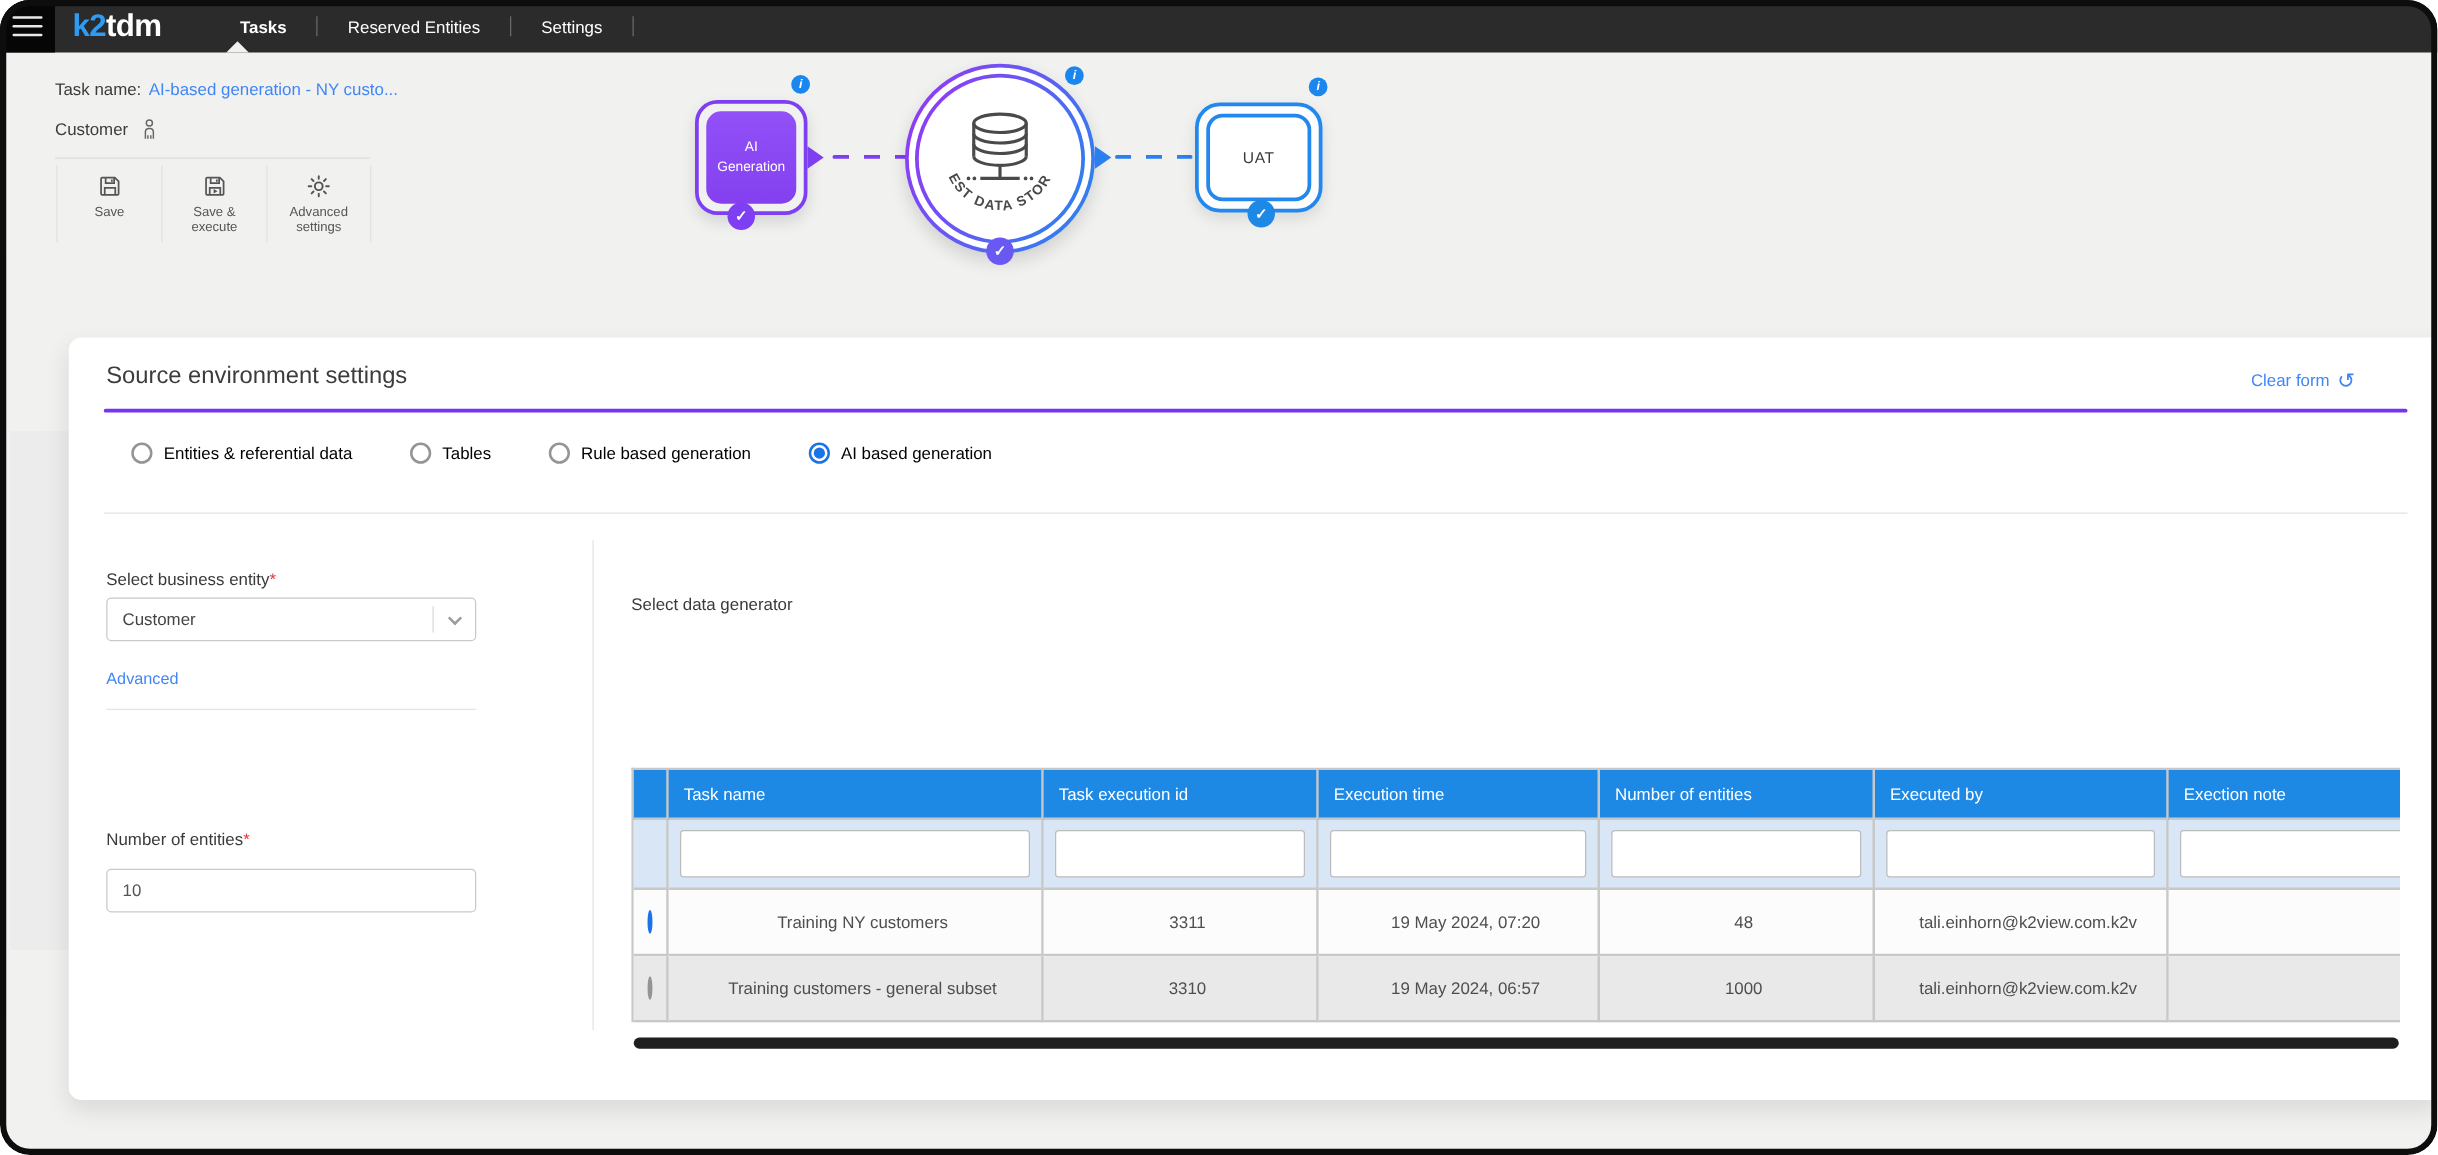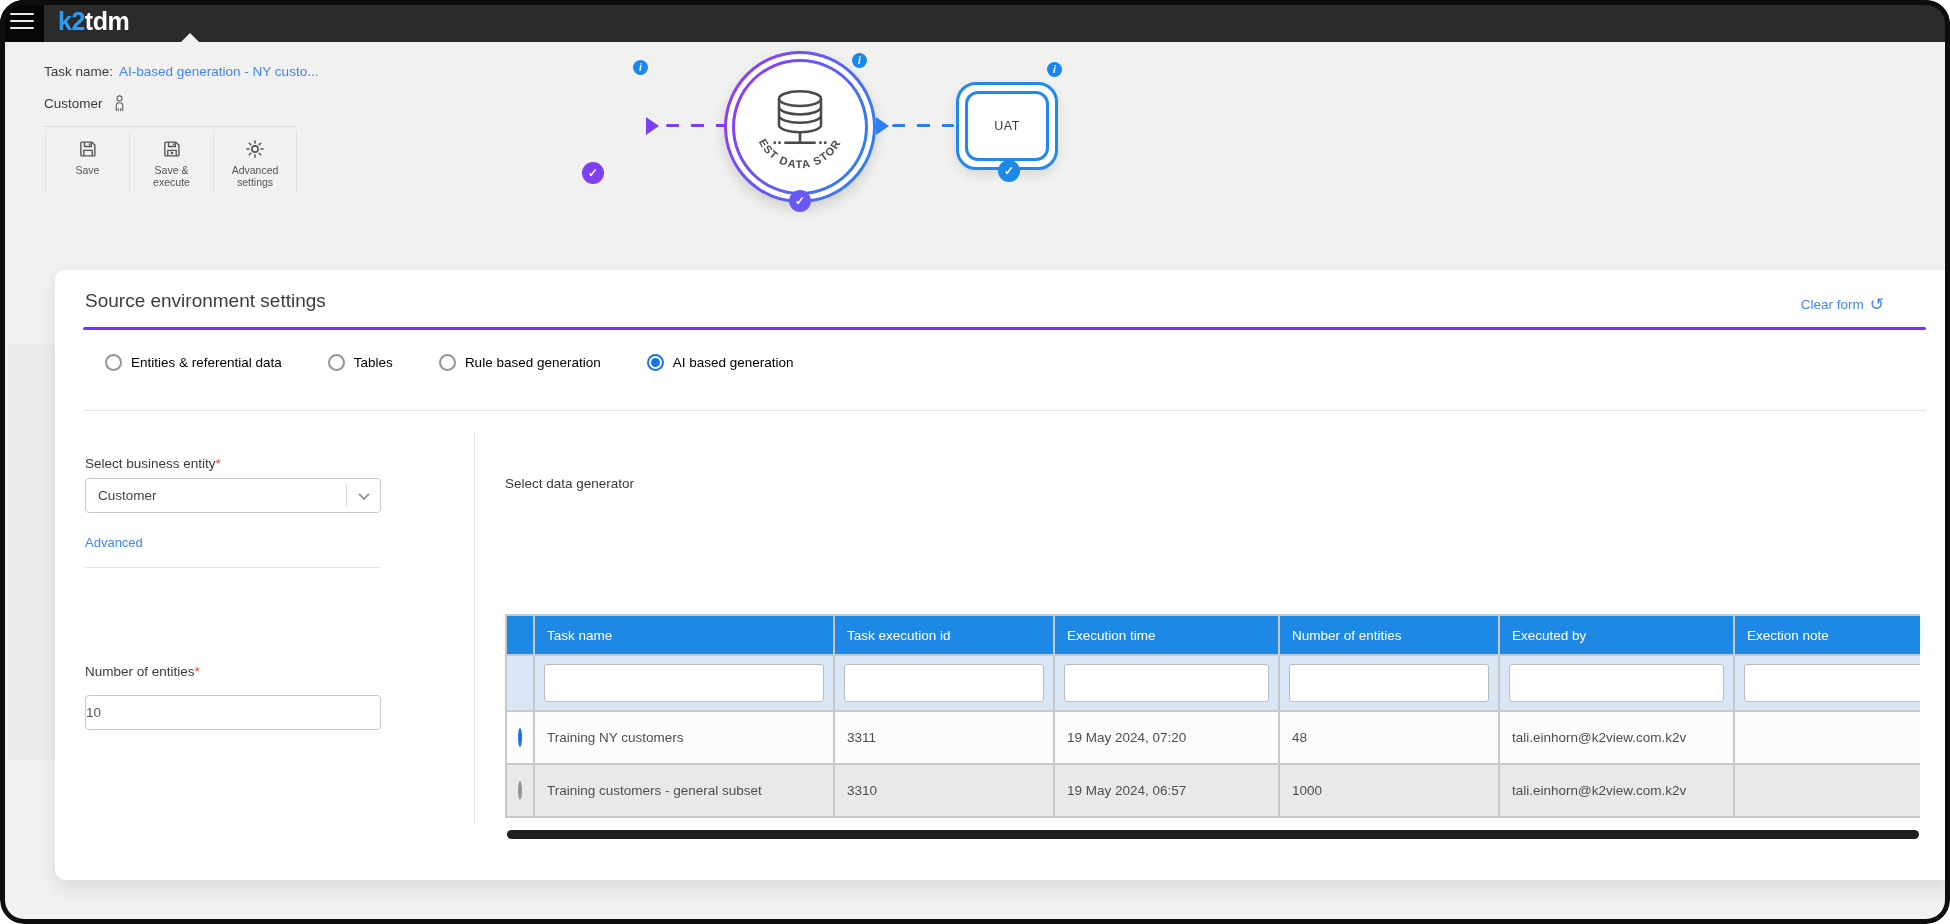--- a/index.html
+++ b/index.html
@@ -72,36 +72,36 @@
   .divider-v { position:absolute; left:419px; top:162px; width:1px; height:392px; background:#e4e4e4; }
 
   .flabel { position:absolute; font-size:13.5px; color:#3a3a3a; }
   .req { color:#e53935; }
   .selectbox { position:absolute; left:30px; top:208px; width:296px; height:35px; border:1px solid #c9c9c9; border-radius:4px; background:#fff; display:flex; align-items:center; cursor:pointer; }
   .selectbox .val { flex:1; padding-left:12px; font-size:13.5px; color:#444; }
   .selectbox .chev-wrap { width:34px; height:21px; border-left:1px solid #d9d9d9; display:flex; align-items:center; justify-content:center; }
   .chev { width:8px; height:8px; border-right:2px solid #9c9c9c; border-bottom:2px solid #9c9c9c; transform:rotate(45deg) translate(-1px,-1px); }
   .link { position:absolute; font-size:13px; color:#4186f5; cursor:pointer; }
   .source-options { position:absolute; left:30px; top:316px; display:flex; flex-direction:column; gap:13px; }
-  .textinput { position:absolute; left:30px; top:425px; width:296px; height:35px; border:1px solid #c9c9c9; border-radius:4px; font-size:13.5px; color:#555; font-family:"Liberation Sans",sans-serif; }
+  .textinput { position:absolute; left:30px; top:425px; width:296px; height:35px; border:1px solid #c9c9c9; border-radius:4px; font-size:13.5px; color:#555; padding-left:12px; font-family:"Liberation Sans",sans-serif; }
 
   .gen-label { position:absolute; left:450px; top:206px; font-size:13.5px; color:#3a3a3a; }
   .date-row { position:absolute; left:450px; top:246px; display:flex; align-items:center; }
   .date-row .dlabel { font-size:13.5px; color:#3a3a3a; }
   .calbtn { width:35px; height:35px; border:1px solid #c9c9c9; border-radius:4px; background:#fff; display:flex; align-items:center; justify-content:center; cursor:pointer; }
   .datebox { height:35px; border:1px solid #c9c9c9; border-radius:4px; background:#fff; font-size:13px; color:#555; text-align:center; font-family:"Liberation Sans",sans-serif; }
 
   
   .table-wrap { position:absolute; left:450px; top:344px; width:1415px; overflow:hidden; }
   table.exec { border-collapse:separate; border-spacing:0; table-layout:fixed; width:1458px; border-left:2px solid #c8c8c8; border-top:2px solid #c8c8c8; }
   table.exec th, table.exec td { border-right:2px solid #c8c8c8; border-bottom:2px solid #c8c8c8; overflow:hidden; white-space:nowrap; }
   table.exec th { background:#1e88e5; color:#fff; font-size:13.5px; font-weight:500; text-align:left; padding:0 0 0 12px; height:40px; }
   tr.filter td { background:#d9e6f6; height:56px; padding:0 9px; }
   tr.filter input { width:100%; height:38px; border:1px solid #bcbcbc; border-radius:3px; background:#fff; font-family:"Liberation Sans",sans-serif; font-size:13px; padding:0 8px; }
-  tr.datarow td { height:53px; font-size:13.5px; color:#4e4e4e; padding:0 0 0 12px; }
+  tr.datarow td { height:53px; font-size:13.5px; color:#4e4e4e; padding:0 0 0 12px;text-align:center; }
   tr.datarow.odd td { background:#fcfcfc; }
   tr.datarow.even td { background:#e9e9e9; }
   td.selcell, th.selcell { padding:0 !important; text-align:center; }
   td.selcell .radio { margin:0 auto; }
   .hscroll { position:absolute; left:452px; top:560px; width:1412px; height:9px; background:#1f1f1f; border-radius:5px; cursor:pointer; }
 </style>
 </head>
 <body>
 
 <div class="frame">
@@ -109,20 +109,28 @@
   <div class="navbar">
     <div class="hamburger">
         <i></i>
         <i></i>
         <i></i>
       </div>
     <div class="logo">
       <span class="k2">k2</span>
         <span class="tdm">tdm</span>
     </div>
+    <div class="nav-tabs">
+        <span class="tab active">Tasks</span>
+        <span class="tabsep"></span>
+        <span class="tab">Reserved Entities</span>
+        <span class="tabsep"></span>
+        <span class="tab">Settings</span>
+        <span class="tabsep"></span>
+      </div>
     <div class="active-caret"></div>
   </div>
 
   <div class="task-line">
     <span>Task name:</span><a href="#">AI-based generation - NY custo...</a>
   </div>
   <div class="entity-line">
     <span>Customer</span>
     <svg width="13" height="17" viewBox="0 0 12 16" fill="none" stroke="#666" stroke-width="1.1">
         <circle cx="6" cy="3.2" r="2.3"></circle>
@@ -155,20 +163,23 @@
     <div class="tbtn">
       <svg viewBox="0 0 24 24" fill="none" stroke="#555" stroke-width="1.7">
           <circle cx="12" cy="12" r="3.4"></circle>
           <path d="M12 3.2v2.3 M12 18.5v2.3 M3.2 12h2.3 M18.5 12h2.3 M5.8 5.8l1.6 1.6 M16.6 16.6l1.6 1.6 M18.2 5.8l-1.6 1.6 M7.4 16.6l-1.6 1.6" stroke-linecap="round"></path>
         </svg>
       <span class="tlabel">Advanced settings</span>
     </div>
   </div>
 
   <div class="flow">
+    <div class="ai-outer node">
+      <div class="ai-inner">AI Generation</div>
+    </div>
     <div class="node-arrow arrow-purple"></div>
     <div class="info" style="left:633px; top:60px;">i</div>
     <div class="check" style="left:582px; top:162px; background:#7e3ff2;">✓</div>
     <div class="dash dash-purple"></div>
 
     <div class="store-ring1 node">
       <div class="store-ring2">
           <div class="store-ring3">
             <div class="store-core">
         <svg width="126" height="126" viewBox="0 0 120 120">

